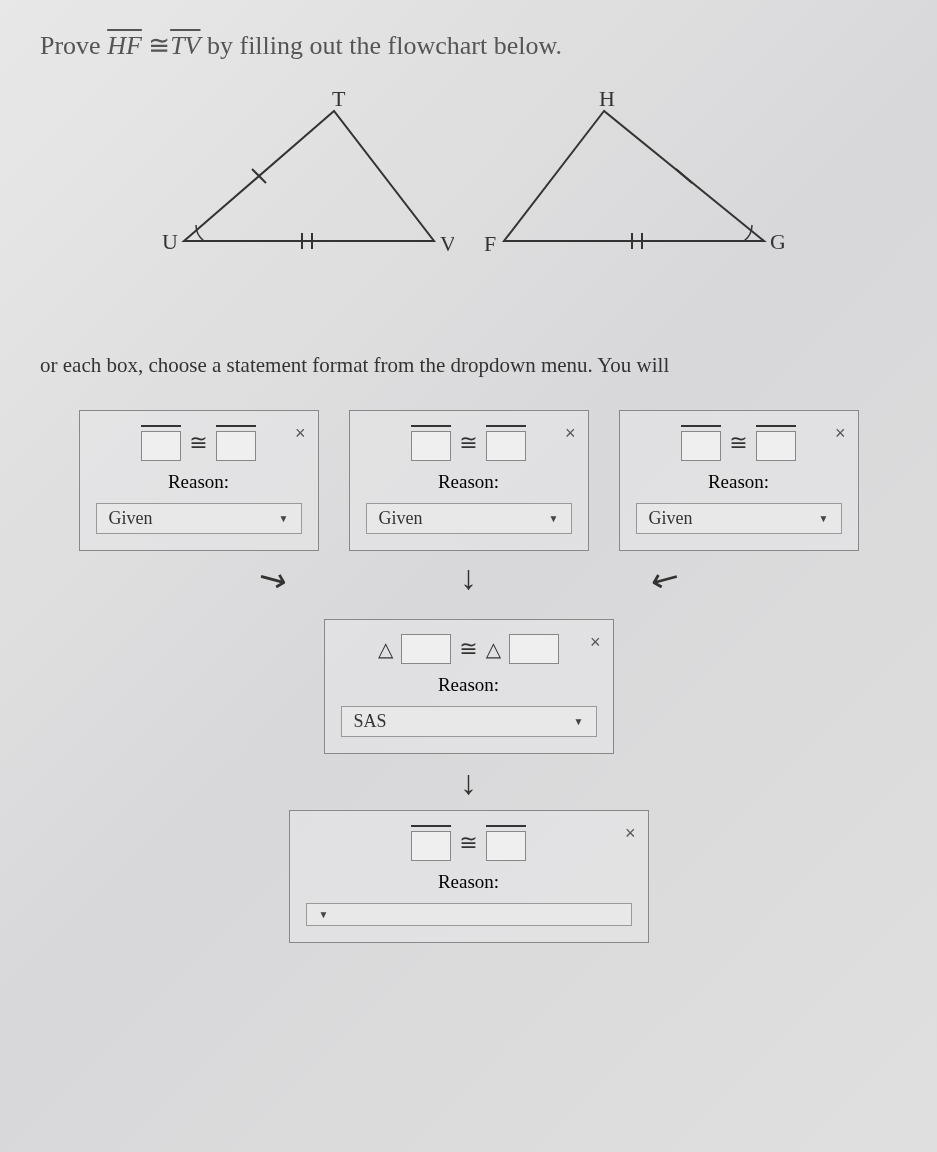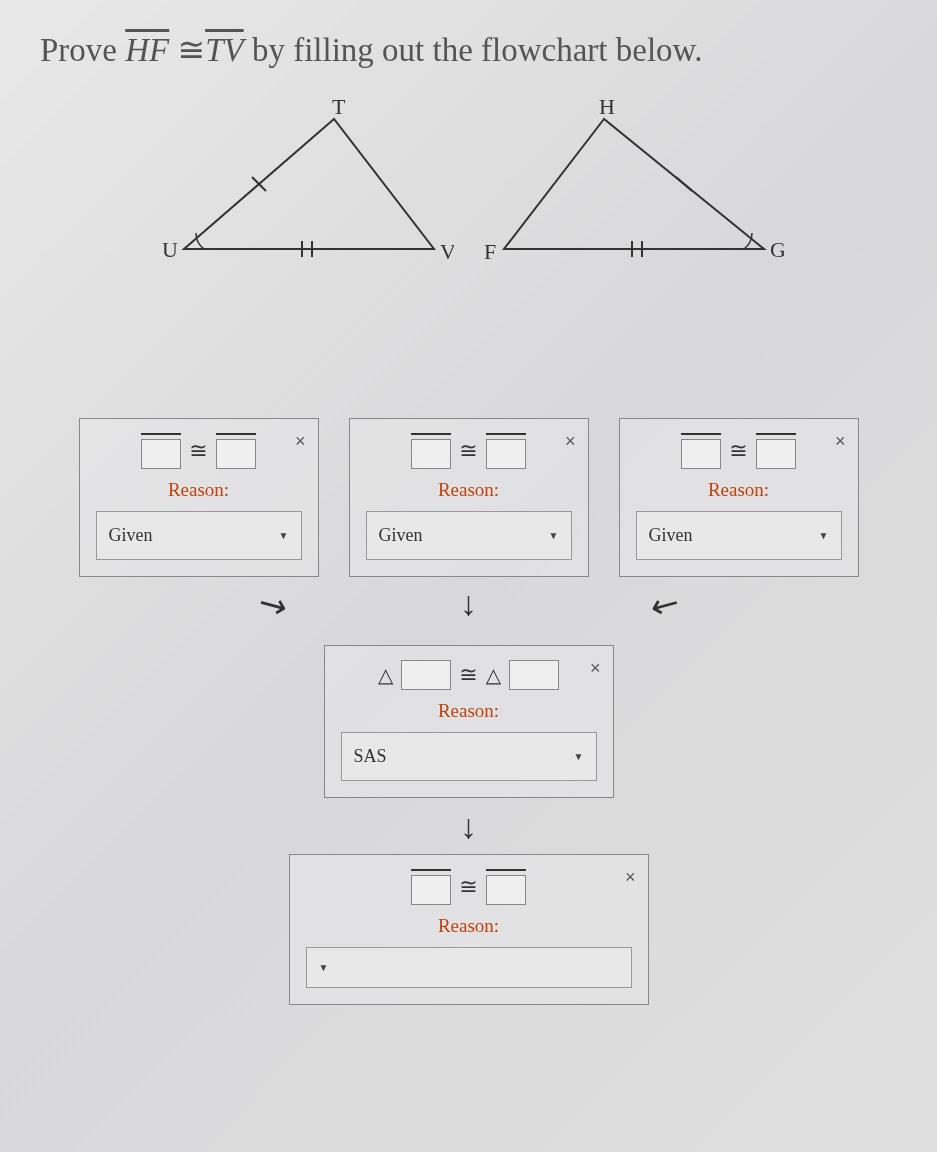--- a/index.html
+++ b/index.html
@@ -10,21 +10,21 @@
     body {
       width: 937px;
       height: 1152px;
       background: linear-gradient(135deg, #e8e8e8 0%, #d8d8da 50%, #e0dfdf 100%);
       font-family: Georgia, 'Times New Roman', serif;
       color: #333;
       padding: 20px 40px;
       position: relative;
     }
     .prompt {
-      font-size: 33px;
+      font-size: 26px;
       color: #555;
       margin-bottom: 30px;
       margin-top: 10px;
     }
     .seg-over {
       text-decoration: overline;
       font-style: italic;
     }
     .cong {
       font-style: normal;
@@ -97,27 +97,27 @@
       top: 12px;
       right: 12px;
       font-size: 18px;
       color: #555;
       cursor: pointer;
       font-family: Arial, sans-serif;
     }
     .reason-label {
       text-align: center;
       font-size: 19px;
-      color: #c2410c;
+      color: #000000;
       margin: 8px 0 10px 0;
     }
     .dropdown {
       border: 1.5px solid #999;
       background: #e8e8e8;
-      padding: 13px 12px;
+      padding: 4px 12px;
       font-size: 18px;
       color: #333;
       display: flex;
       justify-content: space-between;
       align-items: center;
       cursor: pointer;
       font-family: Georgia, serif;
     }
     .dropdown-caret {
       font-size: 10px;
@@ -191,21 +191,21 @@
     <line x1="158" y1="142" x2="158" y2="158" stroke="#333" stroke-width="2"></line>
 
     <path d="M 260 150 A 20 20 0 0 0 268 134" fill="none" stroke="#333" stroke-width="1.5"></path>
     <text x="115" y="15" font-size="22" fill="#333" font-family="Georgia">H</text>
     <text x="0" y="160" font-size="22" fill="#333" font-family="Georgia">F</text>
     <text x="286" y="158" font-size="22" fill="#333" font-family="Georgia">G</text>
   </svg>
 </div>
 
 <div class="instruction">
-  <br>
+  <span>or each box, choose a statement format from the dropdown menu. You will</span><br>
 </div>
 
 <div class="flow-row">
 
   <div class="proof-box">
     <span class="close-x">×</span>
     <div class="stmt-line">
       <span class="seg-blank-wrap">
           <span class="blank"></span>
         </span>

